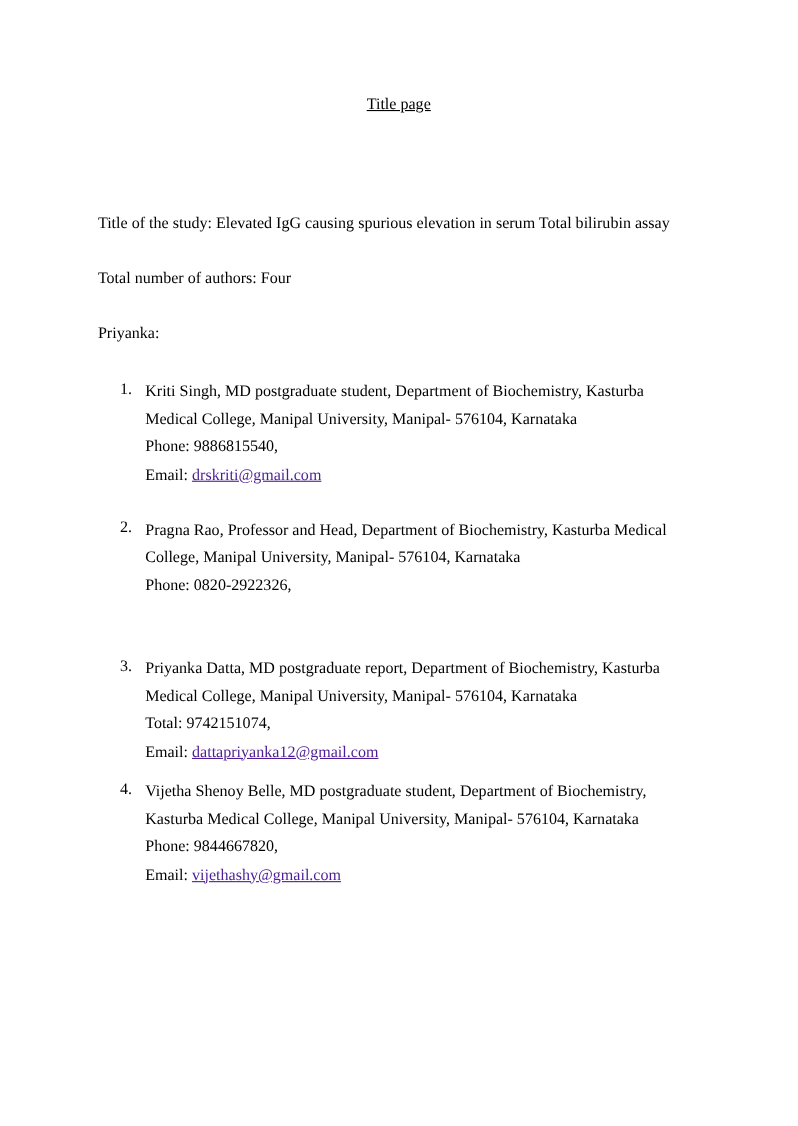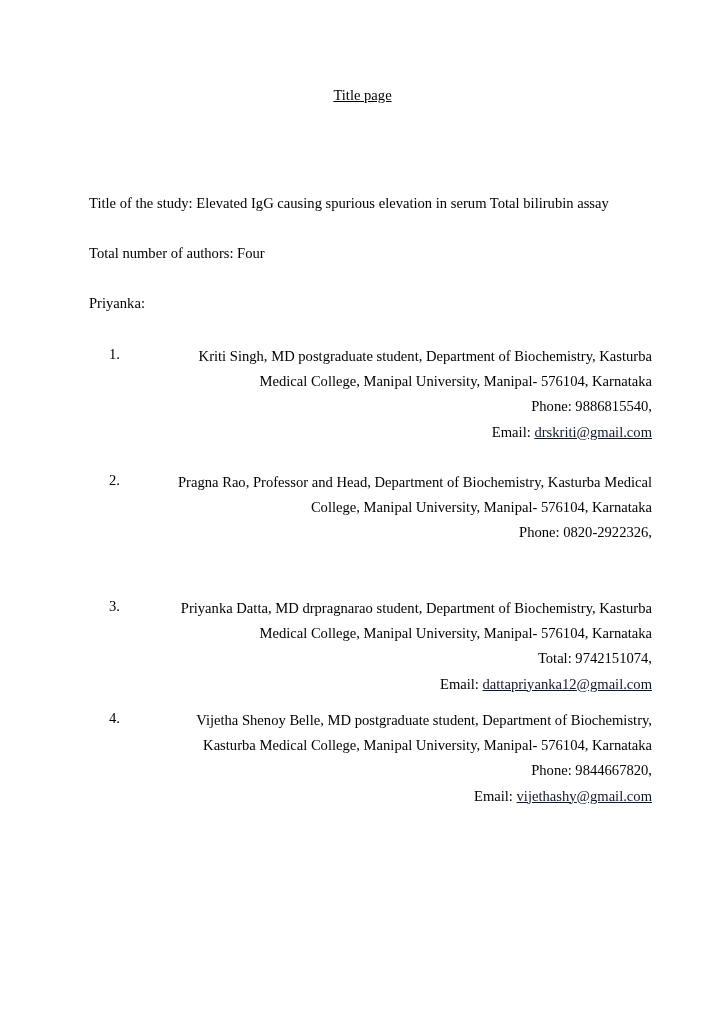--- a/index.html
+++ b/index.html
@@ -4,22 +4,22 @@
 <style>
   html, body { margin: 0; padding: 0; background: #ffffff; }
   body { width: 725px; height: 1024px; position: relative; overflow: hidden;
          font-family: "Liberation Serif", "DejaVu Serif", serif; color: #000; font-size: 14.6px; }
   .page { position: absolute; left: 0; top: 0; width: 725px; height: 1024px; }
   .title { position: absolute; top: 87px; left: 0; width: 725px; text-align: center; text-decoration: underline; }
   .meta { position: absolute; left: 89px; white-space: nowrap; }
   .author { position: absolute; left: 89px; width: 560px; }
   .author .num { position: absolute; left: 20px; top: 0; }
   .author .lines { position: absolute; left: 43px; top: 0; width: 520px; }
-  .author .line { height: 25.2px; line-height: 20px; white-space: nowrap; text-align: right; }
-  .email-link { color: #0f172a; text-decoration: underline; }
+  .author .line { height: 25.2px; line-height: 20px; white-space: nowrap; }
+  .email-link { color: #4c1d95; text-decoration: underline; }
 </style>
 </head>
 <body>
 
 <div class="page">
   <div class="title">Title page</div>
 
   <div class="meta" style="top:195px">Title of the study: Elevated IgG causing spurious elevation in serum Total bilirubin assay</div>
   <div class="meta" style="top:245px">Total number of authors: Four</div>
   <div class="meta" style="top:295px">Priyanka:</div>
@@ -39,21 +39,21 @@
     <div class="lines">
       <div class="line">Pragna Rao, Professor and Head, Department of Biochemistry, Kasturba Medical</div>
       <div class="line">College, Manipal University, Manipal- 576104, Karnataka</div>
       <div class="line">Phone: 0820-2922326,</div>
     </div>
   </div>
 
   <div class="author" style="top:598px">
     <span class="num">3.</span>
     <div class="lines">
-      <div class="line">Priyanka Datta, MD drpragnarao student, Department of Biochemistry, Kasturba</div>
+      <div class="line">Priyanka Datta, MD postgraduate report, Department of Biochemistry, Kasturba</div>
       <div class="line">Medical College, Manipal University, Manipal- 576104, Karnataka</div>
       <div class="line">Total: 9742151074,</div>
       <div class="line"><span>Email: </span><a class="email-link">dattapriyanka12@gmail.com</a></div>
     </div>
   </div>
 
   <div class="author" style="top:710px">
     <span class="num">4.</span>
     <div class="lines">
       <div class="line">Vijetha Shenoy Belle, MD postgraduate student, Department of Biochemistry,</div>

